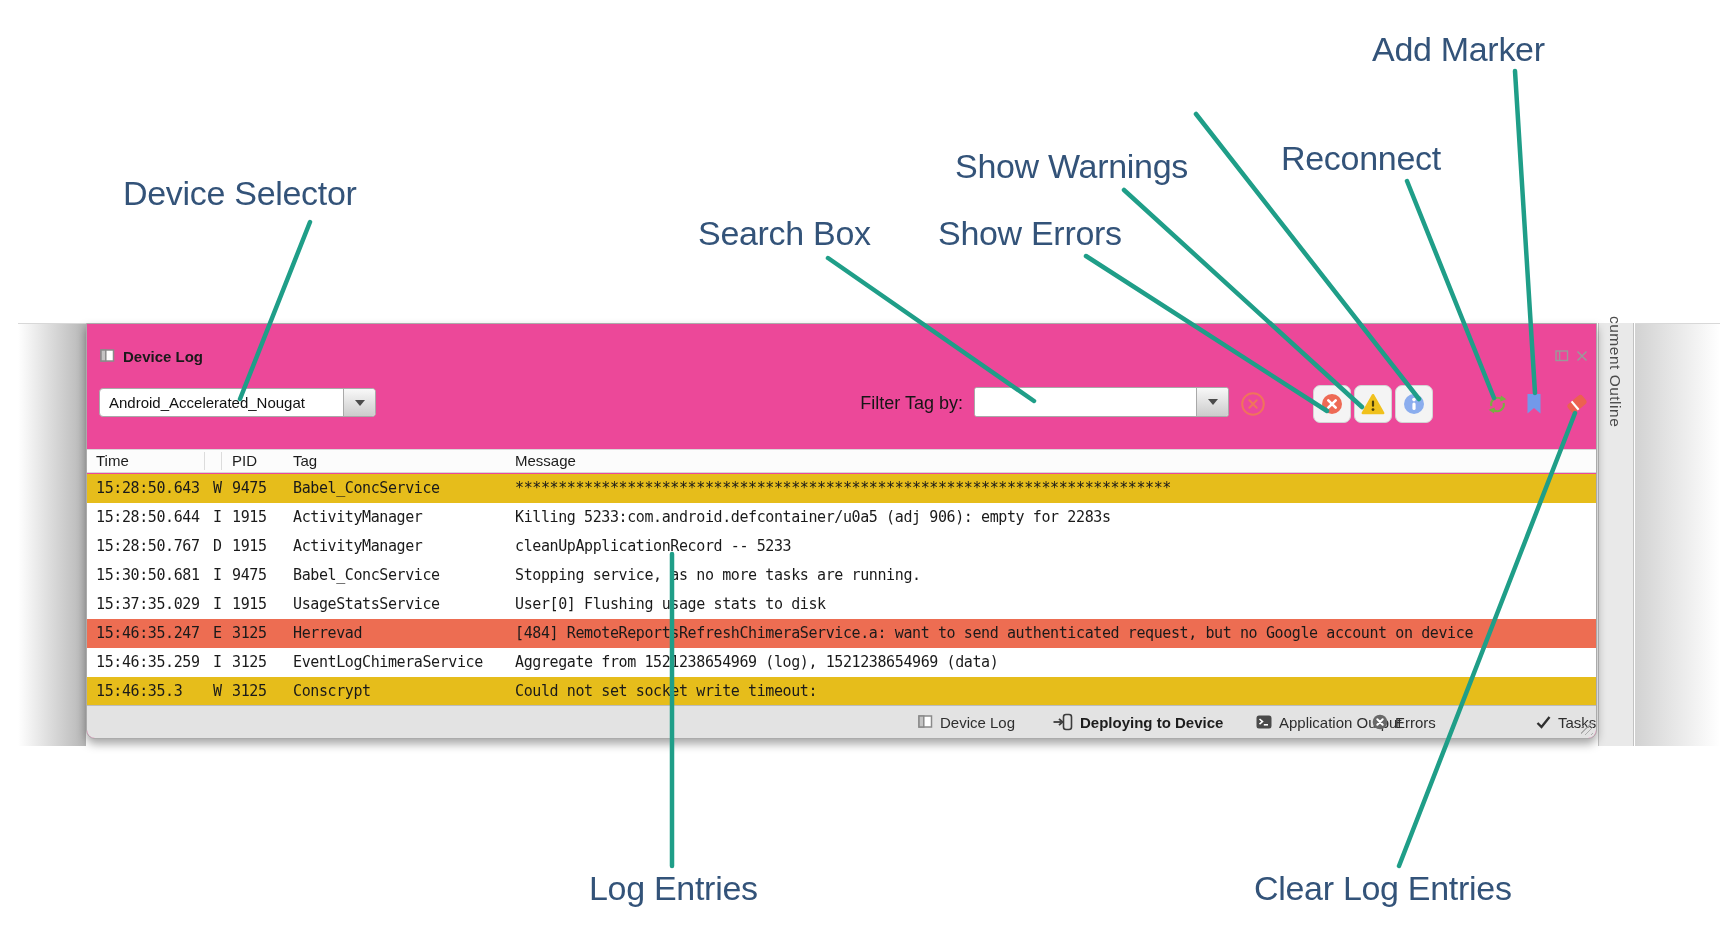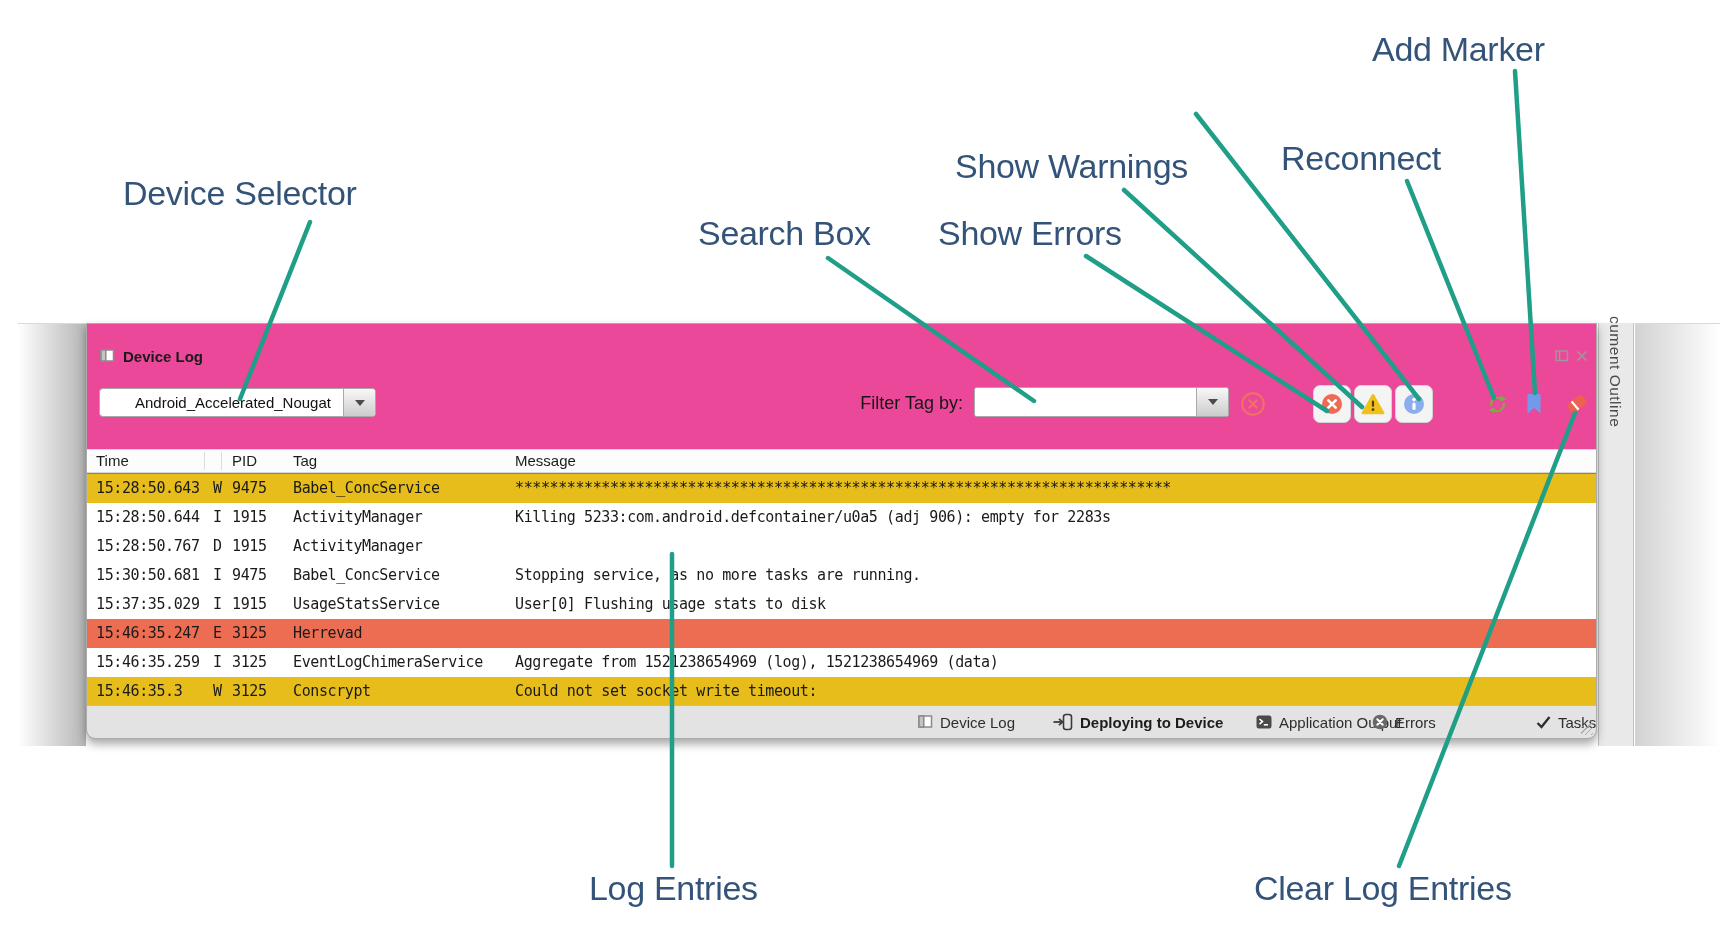--- a/index.html
+++ b/index.html
@@ -95,21 +95,21 @@
     <div class="win-title">Device Log</div>
 
     <svg class="win-btn" style="left:1468px; top:26px;" width="14" height="12" viewBox="0 0 14 12">
       <rect x="1" y="1" width="11.5" height="9.5" fill="none" stroke="#9a9a9a" stroke-width="1.4"></rect>
       <line x1="4.6" y1="1" x2="4.6" y2="10.5" stroke="#9a9a9a" stroke-width="1.4"></line>
     </svg>
     <svg class="win-btn" style="left:1489px; top:26px;" width="12" height="12" viewBox="0 0 12 12">
       <path d="M1.5 1.5 L10.5 10.5 M10.5 1.5 L1.5 10.5" stroke="#9a9a9a" stroke-width="1.5"></path>
     </svg>
 
-    <div class="combo" style="left:12px; top:64px; width:277px; height:29px;padding-left:26px;">
+    <div class="combo" style="left:12px; top:64px; width:277px; height:29px;">
       <div class="combo-text">Android_Accelerated_Nougat</div>
       <div class="combo-btn">
         <div class="tri"></div>
       </div>
     </div>
 
     <div class="filter-label">Filter Tag by:</div>
 
     <div class="combo" style="left:887px; top:63px; width:255px; height:30px; border-radius:3px;">
       <input class="filter-input" type="text" value="" style="">
@@ -184,40 +184,42 @@
           <span class="cell c-level">I</span>
           <span class="cell c-pid">1915</span>
           <span class="cell c-tag">ActivityManager</span>
           <span class="cell c-msg">Killing 5233:com.android.defcontainer/u0a5 (adj 906): empty for 2283s</span>
         </div>
         <div class="logrow">
           <span class="cell c-time">15:28:50.767</span>
           <span class="cell c-level">D</span>
           <span class="cell c-pid">1915</span>
           <span class="cell c-tag">ActivityManager</span>
+          <span class="cell c-msg">cleanUpApplicationRecord -- 5233</span>
         </div>
         <div class="logrow">
           <span class="cell c-time">15:30:50.681</span>
           <span class="cell c-level">I</span>
           <span class="cell c-pid">9475</span>
           <span class="cell c-tag">Babel_ConcService</span>
           <span class="cell c-msg">Stopping service, as no more tasks are running.</span>
         </div>
         <div class="logrow">
           <span class="cell c-time">15:37:35.029</span>
           <span class="cell c-level">I</span>
           <span class="cell c-pid">1915</span>
           <span class="cell c-tag">UsageStatsService</span>
           <span class="cell c-msg">User[0] Flushing usage stats to disk</span>
         </div>
         <div class="logrow error">
           <span class="cell c-time">15:46:35.247</span>
           <span class="cell c-level">E</span>
           <span class="cell c-pid">3125</span>
           <span class="cell c-tag">Herrevad</span>
+          <span class="cell c-msg">[484] RemoteReportsRefreshChimeraService.a: want to send authenticated request, but no Google account on device</span>
         </div>
         <div class="logrow">
           <span class="cell c-time">15:46:35.259</span>
           <span class="cell c-level">I</span>
           <span class="cell c-pid">3125</span>
           <span class="cell c-tag">EventLogChimeraService</span>
           <span class="cell c-msg">Aggregate from 1521238654969 (log), 1521238654969 (data)</span>
         </div>
         <div class="logrow warning">
           <span class="cell c-time">15:46:35.3</span>

